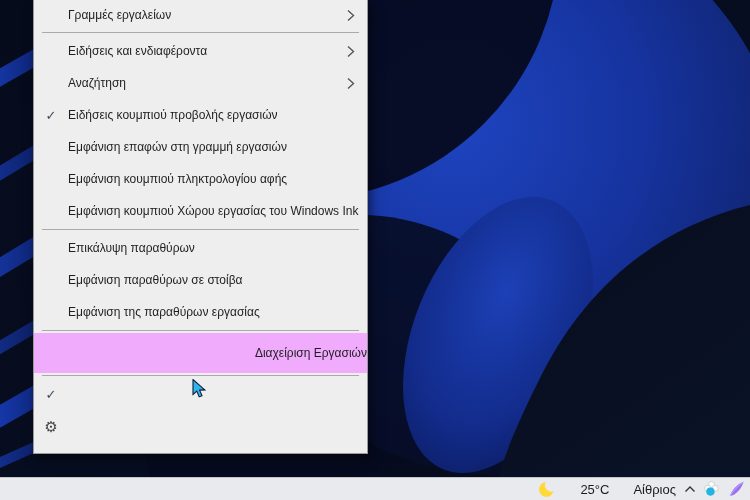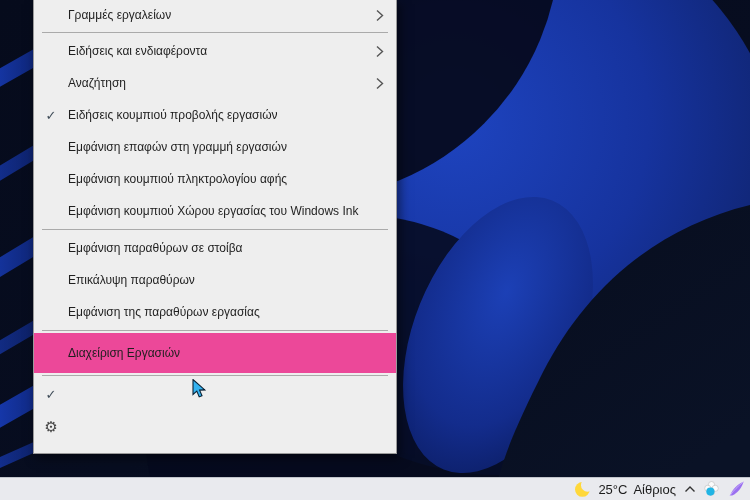--- a/index.html
+++ b/index.html
@@ -10,37 +10,37 @@
   }
   
   .wallpaper{position:absolute;inset:0;z-index:0;}
   
   .taskbar{
     position:absolute;left:0;right:0;bottom:0;height:23px;
     background:#e9eaee;border-top:1px solid #c2c5cc;
     z-index:2;display:flex;align-items:center;justify-content:flex-end;
     padding-right:5px;box-sizing:border-box;gap:8px;
   }
-  .weather{display:flex;align-items:center;gap:6px;cursor:default;}
+  .weather{display:flex;align-items:center;gap:24px;cursor:default;}
   .tb-text{font-size:13px;color:#1c1c1c;white-space:nowrap;}
   .tray{display:flex;align-items:center;gap:8px;}
   .tray svg{display:block;}
   
   .context-menu{
-    position:absolute;left:33px;top:0;width:364px;z-index:5;
+    position:absolute;left:33px;top:0;width:335px;z-index:5;
     background:#eeeeee;
     border:1px solid #9a9a9a;border-top:none;
     box-shadow:3px 4px 10px rgba(0,0,0,.5);
     padding-bottom:11px;box-sizing:border-box;
   }
   .menu-item{
     height:32px;display:flex;align-items:center;cursor:default;
   }
   .menu-item.first{height:30px;}
-  .menu-item.highlighted{height:40px;background:#ec4899;}
+  .menu-item.highlighted{height:40px;background:#f0abfc;text-align:right;}
   .icon-col{
     width:34px;flex:0 0 34px;text-align:center;
     font-size:13px;line-height:1;color:#3f4c58;
   }
   .icon-col.gear{font-size:15px;color:#474747;}
   .menu-label{
     flex:1;font-size:12px;color:#1f1f1f;
     white-space:nowrap;overflow:hidden;
   }
   .arrow{flex:0 0 auto;margin-right:12px;display:flex;align-items:center;}
@@ -168,25 +168,25 @@
       <span class="icon-col"></span>
       <span class="menu-label">Εμφάνιση κουμπιού πληκτρολογίου αφής</span>
     </div>
     <div class="menu-item">
       <span class="icon-col"></span>
       <span class="menu-label">Εμφάνιση κουμπιού Χώρου εργασίας του Windows Ink</span>
     </div>
     <div class="separator"></div>
     <div class="menu-item">
       <span class="icon-col"></span>
+      <span class="menu-label">Επικάλυψη παραθύρων</span>
+    </div>
+    <div class="menu-item">
+      <span class="icon-col"></span>
       <span class="menu-label">Εμφάνιση παραθύρων σε στοίβα</span>
-    </div>
-    <div class="menu-item">
-      <span class="icon-col"></span>
-      <span class="menu-label">Επικάλυψη παραθύρων</span>
     </div>
     <div class="menu-item">
       <span class="icon-col"></span>
       <span class="menu-label">Εμφάνιση της παραθύρων εργασίας</span>
     </div>
     <div class="separator"></div>
     <div class="menu-item highlighted">
       <span class="icon-col"></span>
       <span class="menu-label">Διαχείριση Εργασιών</span>
     </div>

